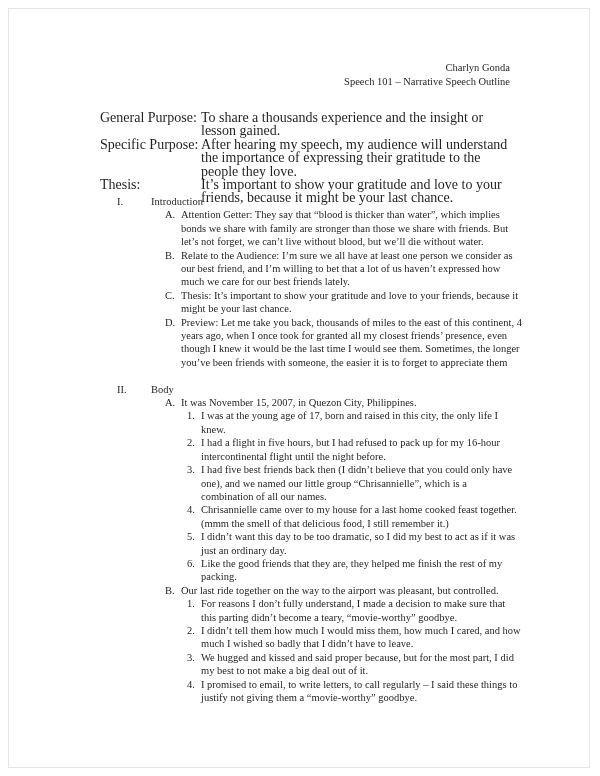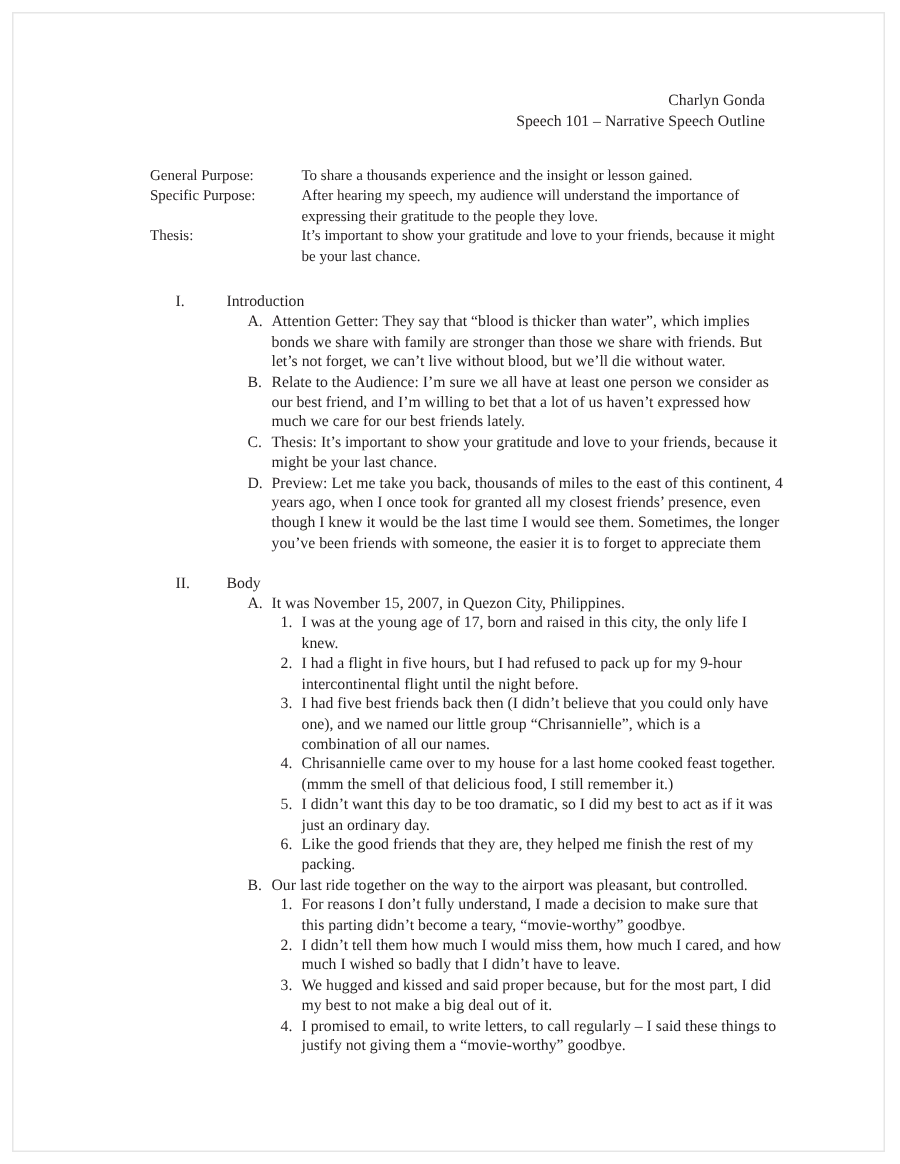--- a/index.html
+++ b/index.html
@@ -47,21 +47,21 @@
     line-height: 13.5px;
   }
   .doc-header .hline { display: block; white-space: nowrap; }
 
   
   .meta {
     position: absolute;
     left: 87px;
     top: 102px;
     width: 420px;
-    font-size: 10px;
+    font-size: 14px;
     line-height: 13.4px;
   }
   .meta-row { display: flex; align-items: flex-start; }
   .meta-label {
     width: 101px;
     flex: 0 0 101px;
     white-space: nowrap;
   }
   .meta-value { flex: 1 1 auto; }
 
@@ -188,21 +188,21 @@
             </div>
             <div class="lvl3">
               <div class="row">
                 <div class="marker">1.</div>
                 <div class="text">I was at the young age of 17, born and raised in this city, the only life I knew.</div>
               </div>
             </div>
             <div class="lvl3">
               <div class="row">
                 <div class="marker">2.</div>
-                <div class="text">I had a flight in five hours, but I had refused to pack up for my 9-hour intercontinental flight until the night before.</div>
+                <div class="text">I had a flight in five hours, but I had refused to pack up for my 16-hour intercontinental flight until the night before.</div>
               </div>
             </div>
             <div class="lvl3">
               <div class="row">
                 <div class="marker">3.</div>
                 <div class="text">I had five best friends back then (I didn’t believe that you could only have one), and we named our little group “Chrisannielle”, which is a combination of all our names.</div>
               </div>
             </div>
             <div class="lvl3">
               <div class="row">

